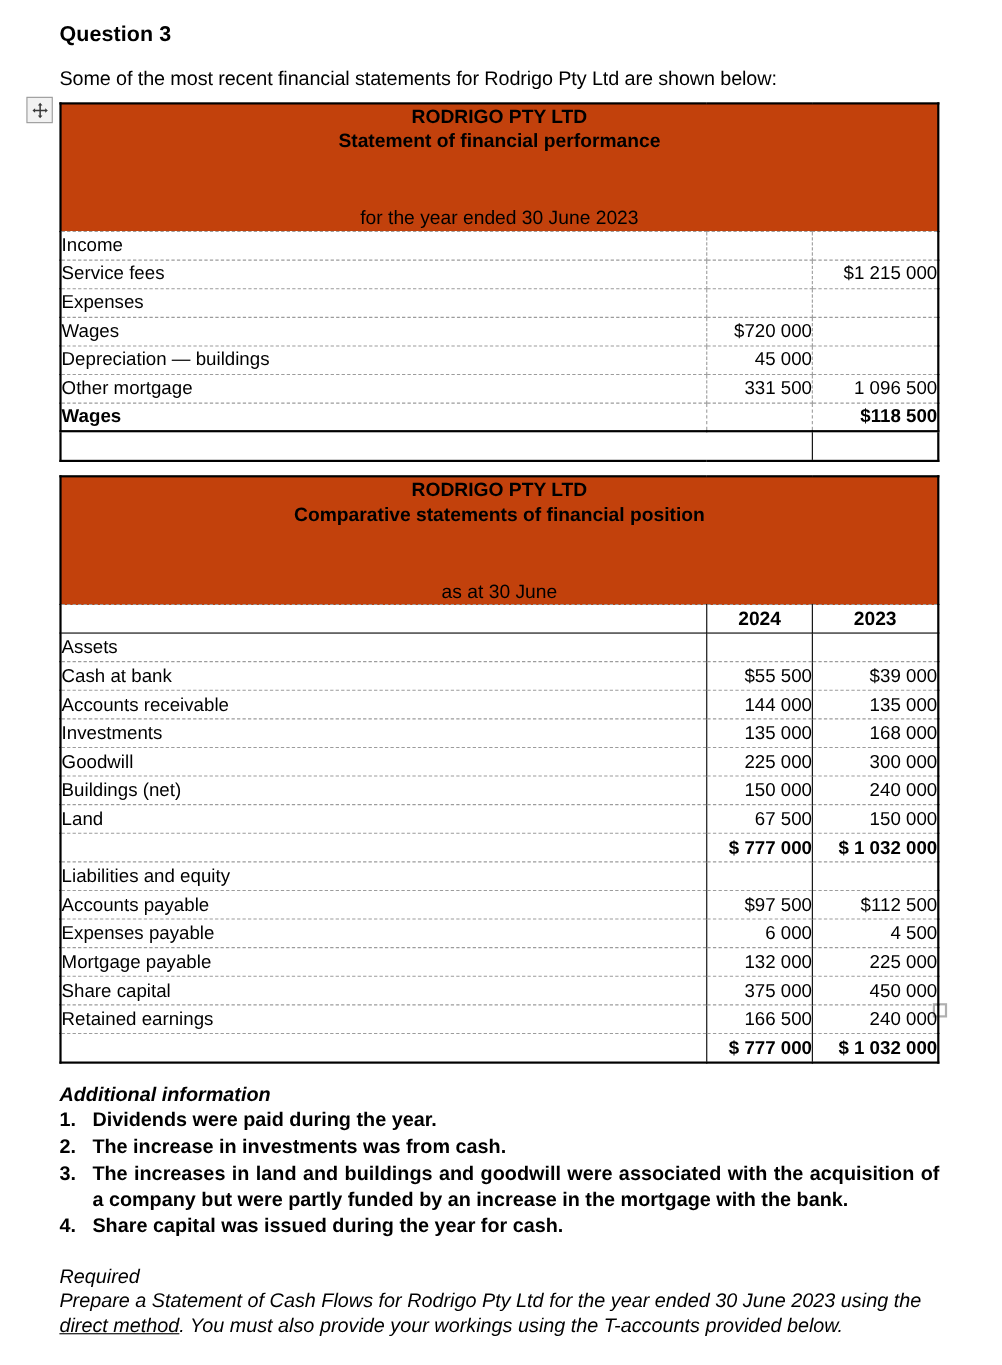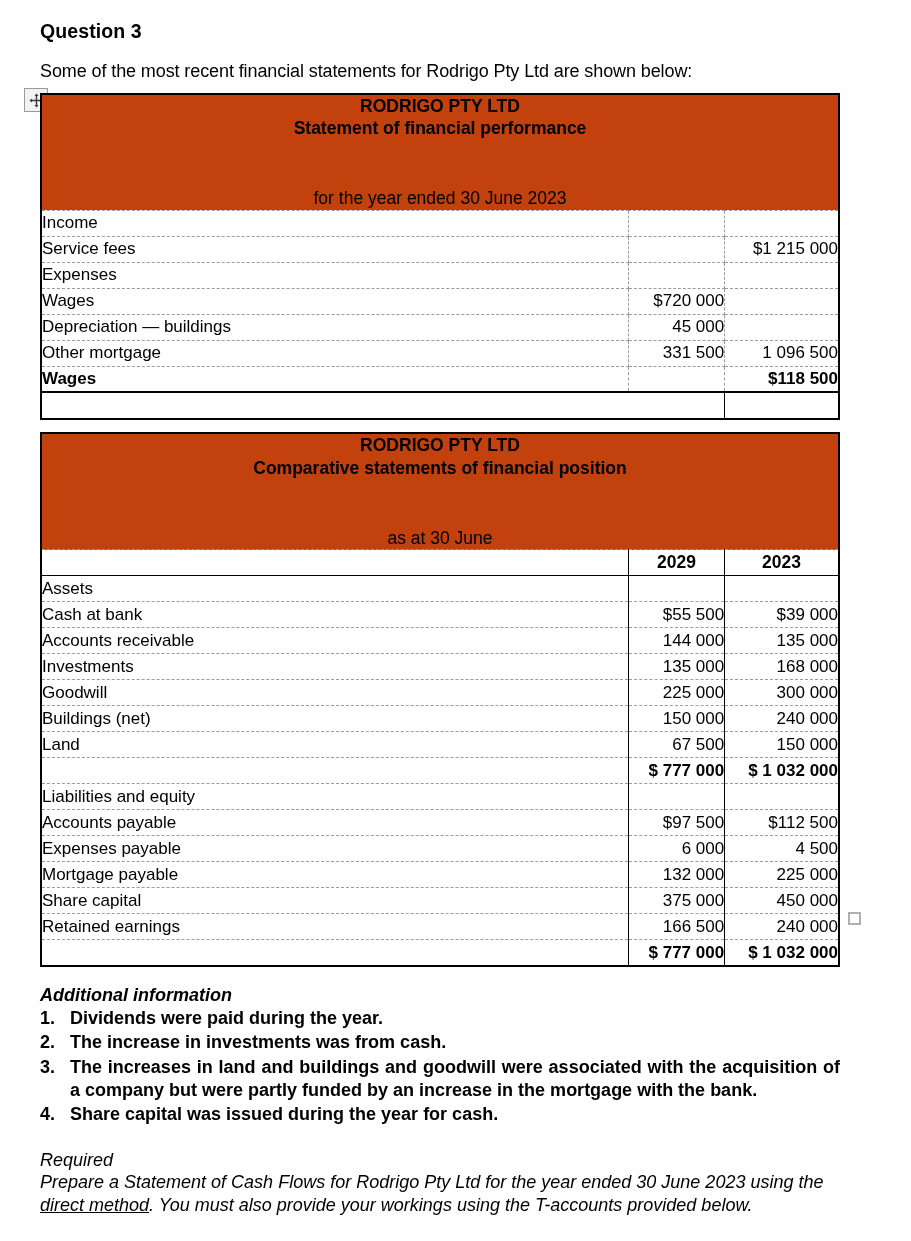--- a/index.html
+++ b/index.html
@@ -46,21 +46,21 @@
     left: 848px;
     top: 912px;
     width: 13px;
     height: 13px;
     border: 2px solid #b0b0b0;
     background: #ffffff;
   }
 
   .content {
     position: absolute;
-    left: 40px;
+    left: 54px;
     top: 0;
     width: 800px;
   }
 
   h1.qtitle {
     font-size: 19.5px;
     font-weight: bold;
     margin: 0;
     padding: 20px 0 0 0;
     letter-spacing: 0.1px;
@@ -270,21 +270,21 @@
         <tr>
           <td class="titleblock last-col" colspan="3">
             <div class="tb-l1">RODRIGO PTY LTD</div>
             <div class="tb-l2">Comparative statements of financial position</div>
             <div class="tb-l3">as at 30 June</div>
           </td>
         </tr>
 
         <tr>
           <td class="hdrblank solidright"></td>
-          <td class="hdrnum solidright">2029</td>
+          <td class="hdrnum solidright">2024</td>
           <td class="hdrnum last-col">2023</td>
         </tr>
 
         <tr>
           <td class="lbl-ind2 solidright">Assets</td>
           <td class="num solidright"></td>
           <td class="num last-col"></td>
         </tr>
         <tr>
           <td class="lbl-ind3 solidright">Cash at bank</td>

